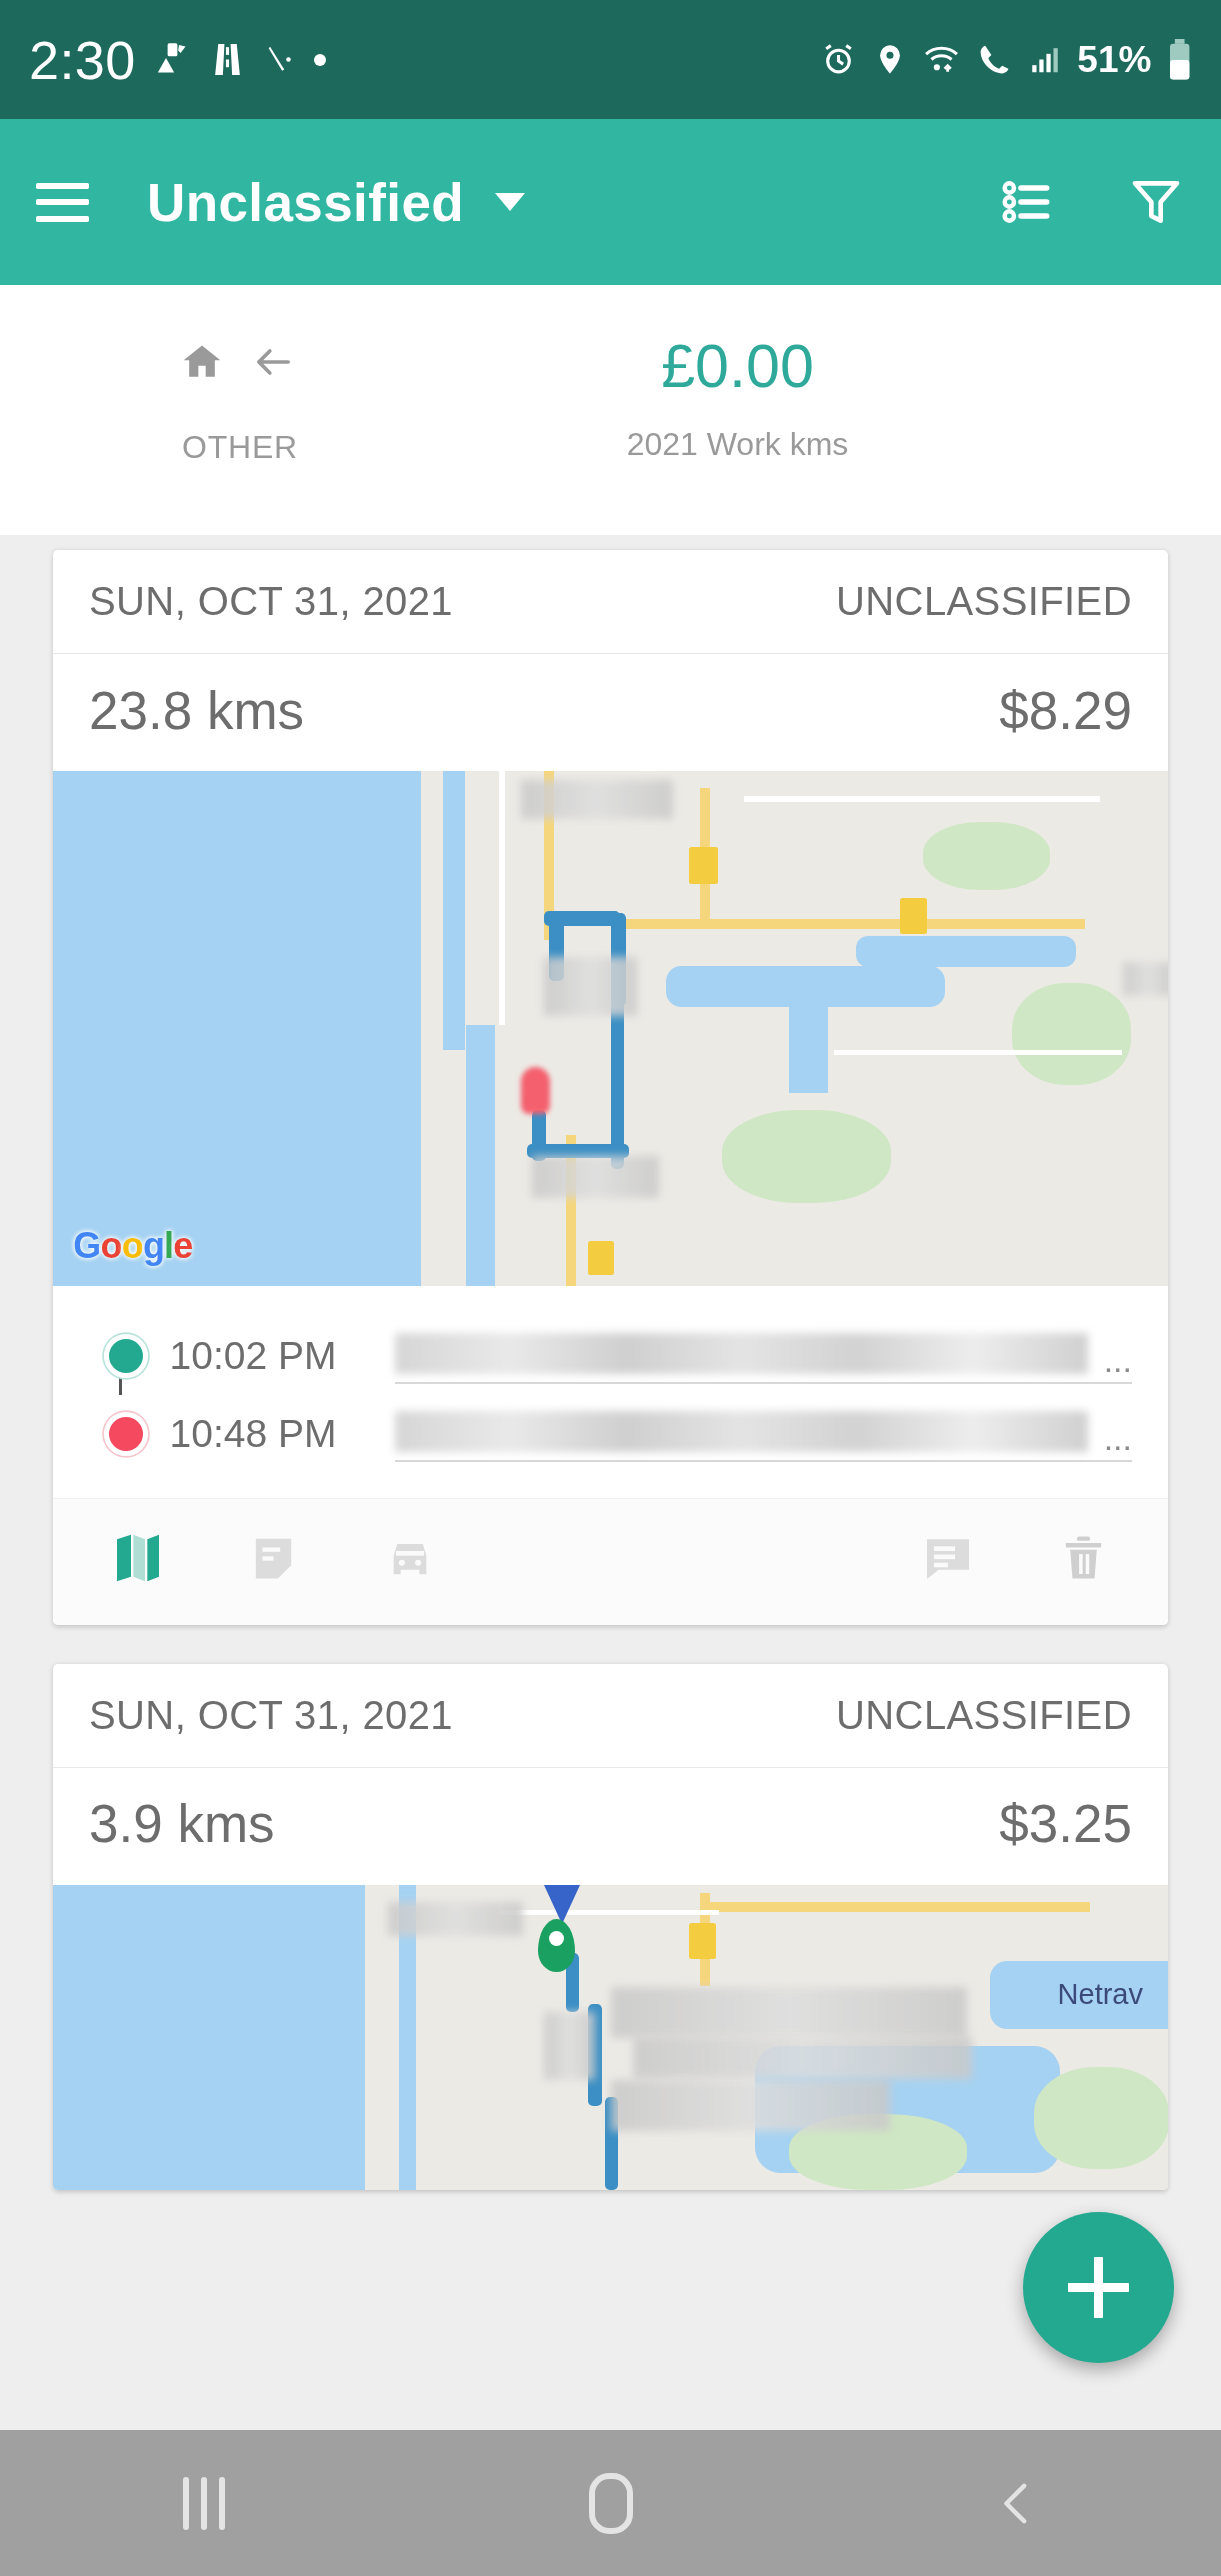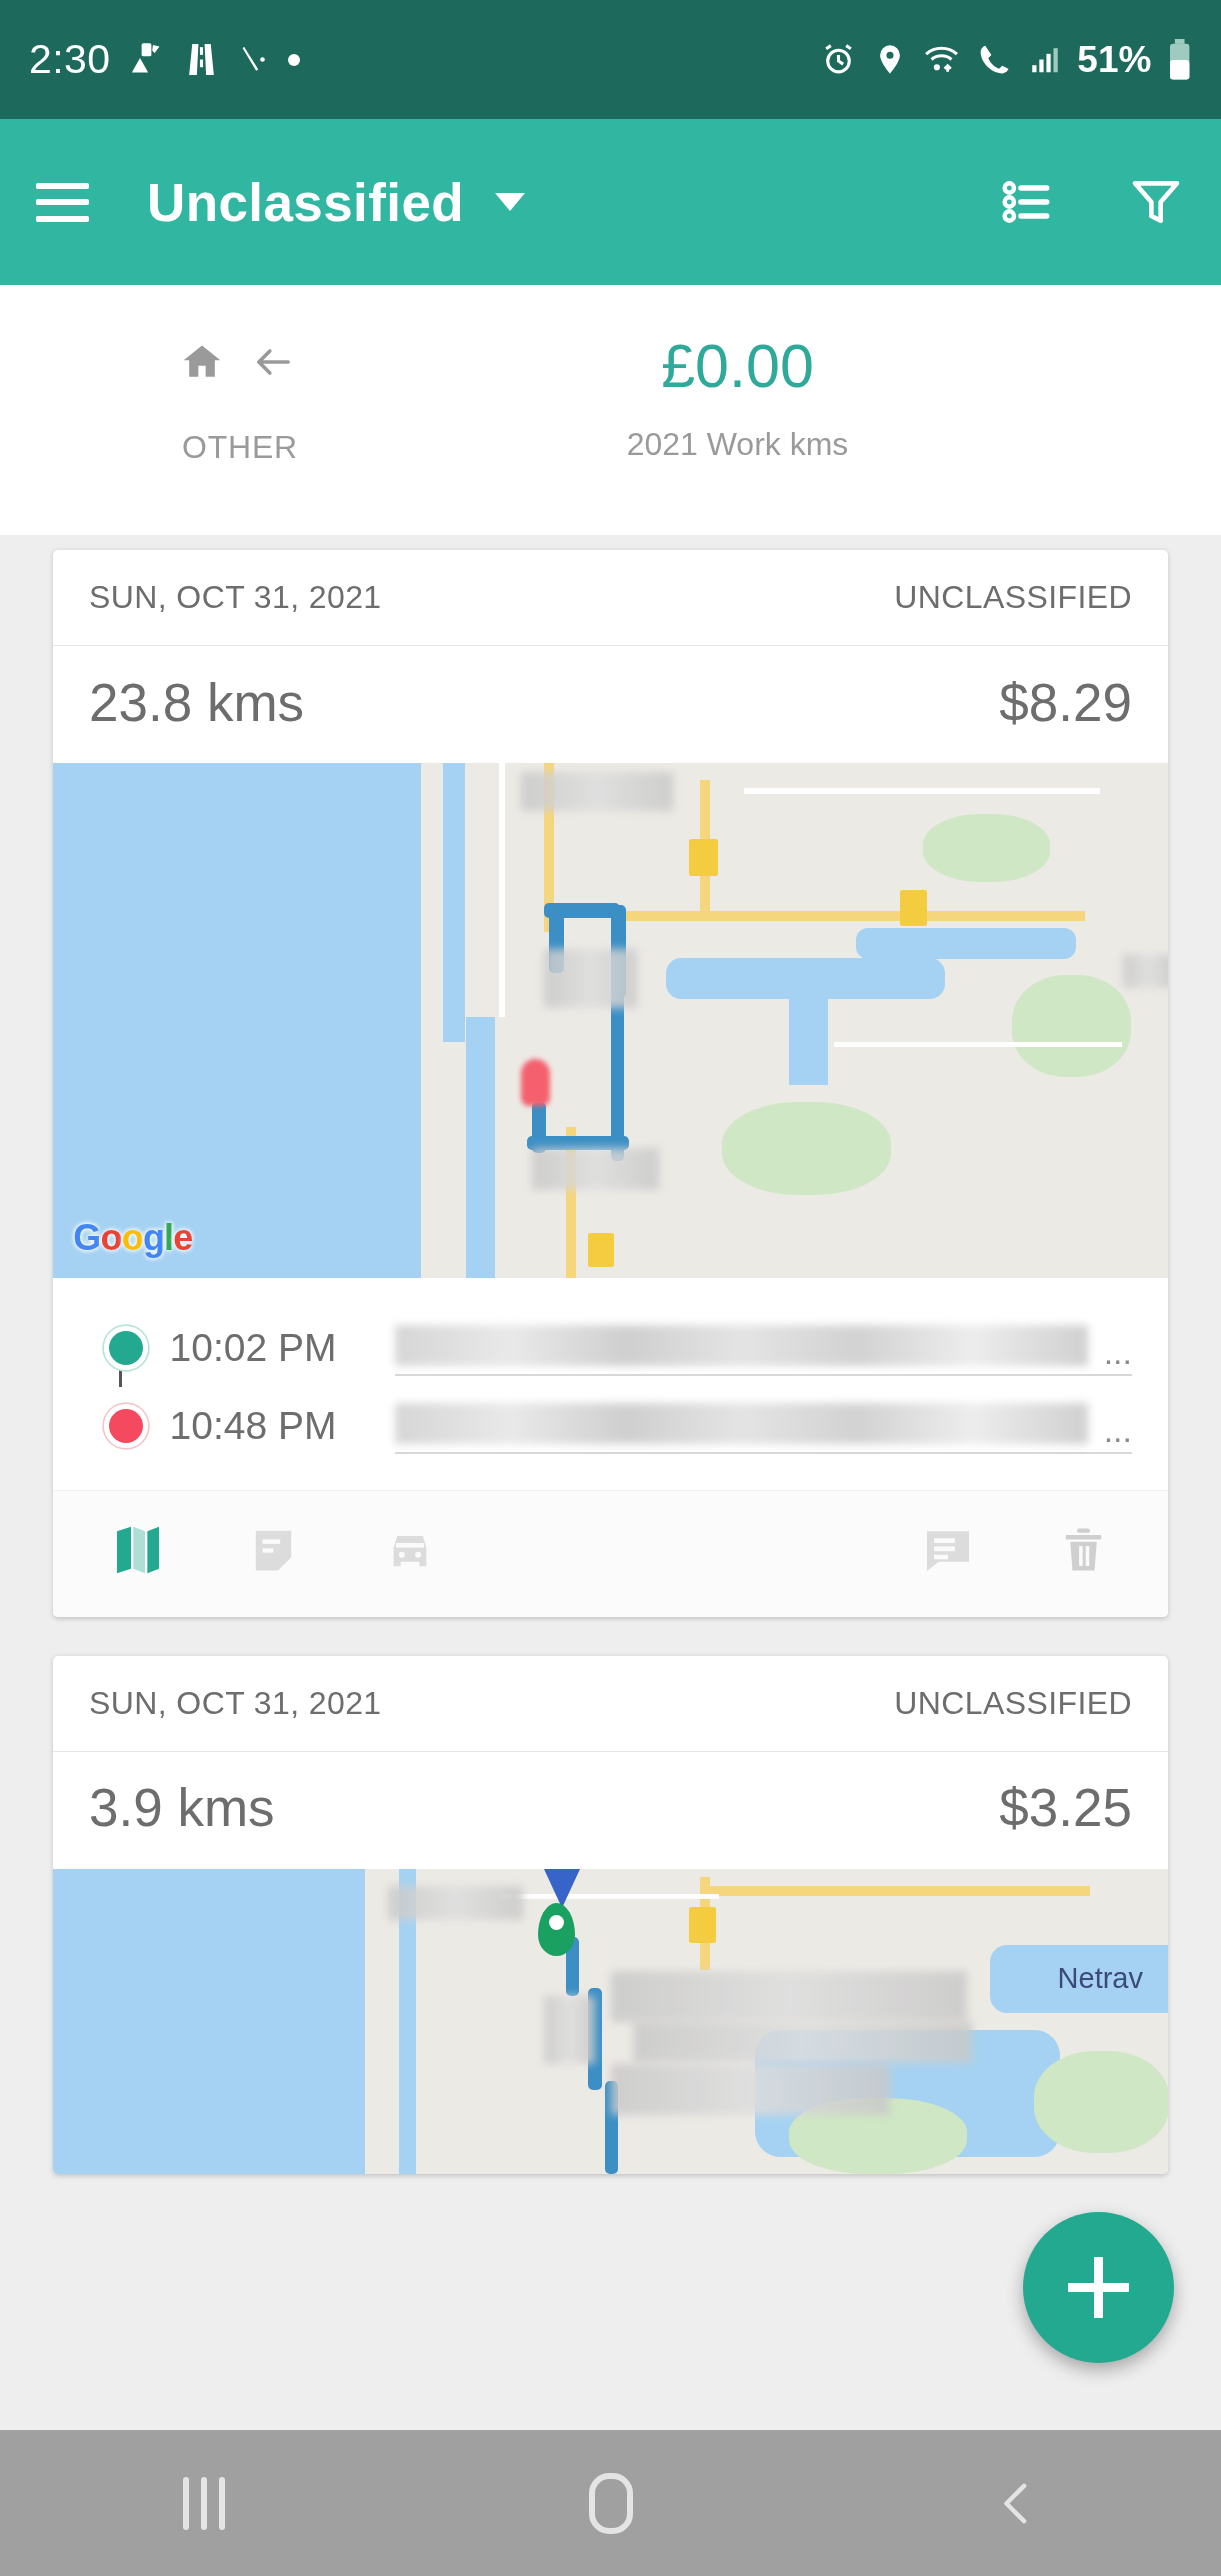--- a/index.html
+++ b/index.html
@@ -11,21 +11,21 @@
   }
   .phone { position:relative; width:1221px; height:2576px; background:#eeeeee; }
 
   
   .statusbar {
     position:relative; height:119px; background:#1d6a5d;
     display:flex; align-items:center; padding:0 29px;
     color:#ffffff;
   }
   .sb-left { display:flex; align-items:center; gap:17px; }
-  .sb-time { font-size:41px; font-weight:400; letter-spacing:0.4px; }
+  .sb-time { font-size:54px; font-weight:400; letter-spacing:0.4px; }
   .sb-right { margin-left:auto; display:flex; align-items:center; gap:15.2px; }
   .sb-ico { display:inline-flex; align-items:center; justify-content:center; }
   .sb-batt-txt { font-size:37px; font-weight:700; }
   .sb-dot { width:12px; height:12px; border-radius:50%; background:#fff; display:inline-block; }
 
   
   .appbar {
     height:166px; background:#31b7a1;
     display:flex; align-items:center; padding:0 36px; color:#fff;
   }
@@ -58,21 +58,21 @@
   
   .list { position:absolute; top:535px; left:0; right:0; bottom:146px; overflow:hidden; background:#eeeeee; }
   .card {
     margin:15.2px 53px 0 53px; background:#ffffff; border-radius:5.1px;
     box-shadow:0 1.7px 5.1px rgba(0,0,0,0.18); overflow:hidden;
   }
   .card-head {
     display:flex; justify-content:space-between; align-items:center;
     padding:29px 36px; border-bottom:1.7px solid #e6e6e6;
   }
-  .card-date, .card-status { font-size:32px; color:#6d6d6d; letter-spacing:0.4px; }
+  .card-date, .card-status { font-size:40px; color:#6d6d6d; letter-spacing:0.4px; }
   .card-stats { display:flex; justify-content:space-between; align-items:center; padding:25.4px 36px 30.5px 36px; }
   .card-dist, .card-cost { font-size:53px; color:#6d6d6d; font-weight:400; }
 
   
   .map { position:relative; height:515px; overflow:hidden; background:#eaeae5; }
   .map-sea { position:absolute; left:0; top:0; width:37%; height:100%; background:#a5d2f2; }
   .map-land { position:absolute; left:33%; top:0; right:0; height:100%; background:#eceae5; }
   .river {
     position:absolute; background:#a5d2f2;
   }

